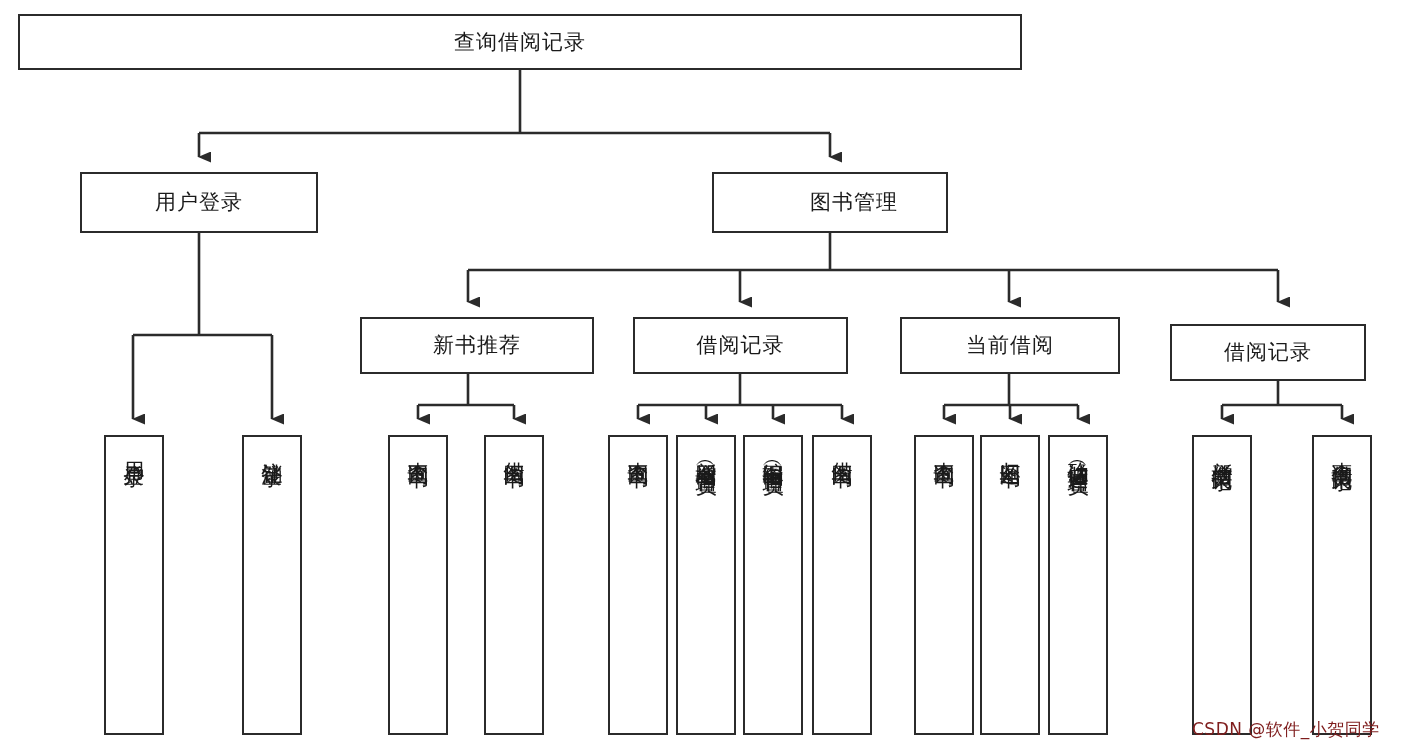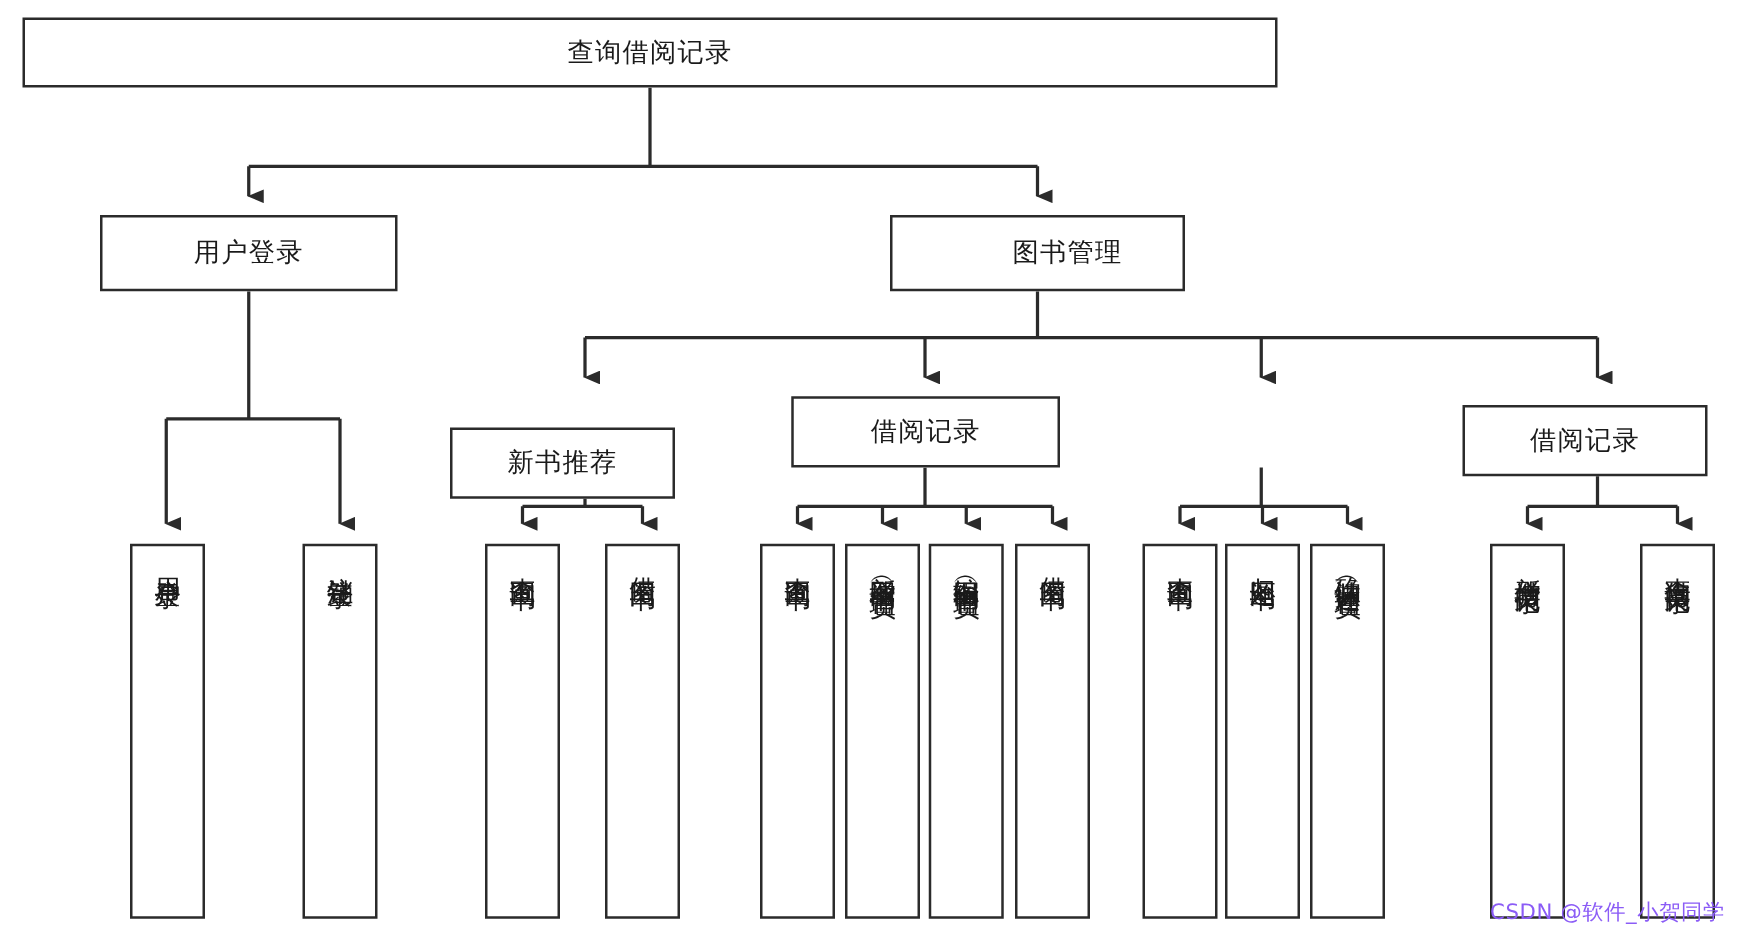--- a/index.html
+++ b/index.html
@@ -53,21 +53,21 @@
   .node.vert .label {
     writing-mode: vertical-rl;
     text-orientation: upright;
     font-size: 21px;
     letter-spacing: 2px;
     line-height: 1.05;
   }
   .watermark {
     position: absolute;
     font-size: 17px;
-    color: #8b5cf6;
+    color: #7f1d1d;
     white-space: nowrap;
     letter-spacing: 0.5px;
   }
 </style>
 </head>
 <body>
 
 <div id="canvas">
 
   <svg class="edges" viewBox="0 0 1405 747">
@@ -124,25 +124,28 @@
     <span class="label">查询借阅记录</span>
   </div>
 
   <div class="node horiz" style="left:80px; top:172px; width:238px; height:61px;">
     <span class="label">用户登录</span>
   </div>
   <div class="node horiz" style="left:712px; top:172px; width:236px; height:61px;padding-left:48px;">
     <span class="label">图书管理</span>
   </div>
 
-  <div class="node horiz" style="left:360px; top:317px; width:180px; height:57px;margin-top:25px;">
+  <div class="node horiz" style="left:360px; top:317px; width:234px; height:57px;">
     <span class="label">新书推荐</span>
   </div>
   <div class="node horiz" style="left:633px; top:317px; width:215px; height:57px;">
     <span class="label">借阅记录</span>
+  </div>
+  <div class="node horiz" style="left:900px; top:317px; width:220px; height:57px;">
+    <span class="label">当前借阅</span>
   </div>
   <div class="node horiz" style="left:1170px; top:324px; width:196px; height:57px;">
     <span class="label">借阅记录</span>
   </div>
 
   <div class="node vert" style="left:104px; top:435px; width:60px; height:300px;">
     <span class="label">用户登录</span>
   </div>
   <div class="node vert" style="left:242px; top:435px; width:60px; height:300px;">
     <span class="label">注销登录</span>

